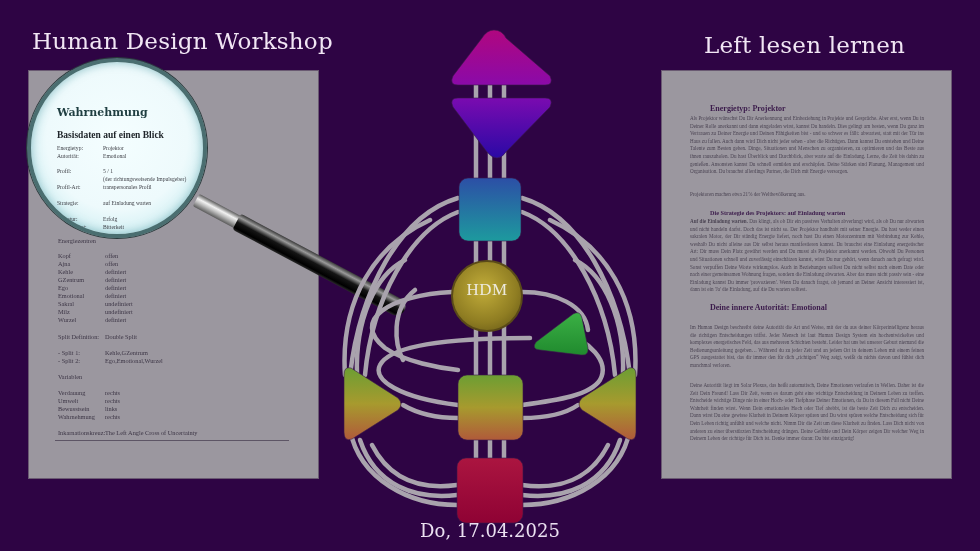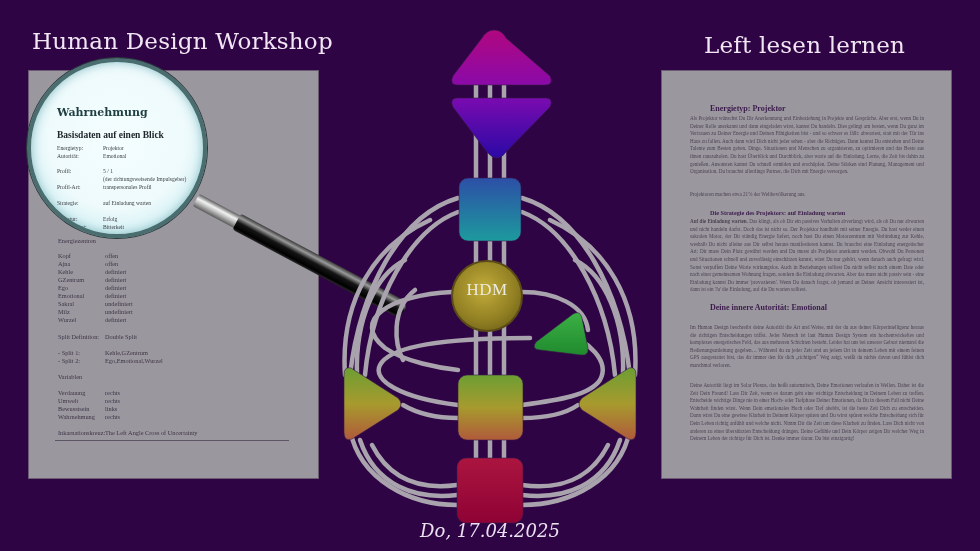--- a/index.html
+++ b/index.html
@@ -15,21 +15,21 @@
   .rh{position:absolute;left:28px;font-family:"Liberation Serif",serif;font-weight:bold;color:#3b1b4b;white-space:nowrap;margin-left:20px;}
   .rt{position:absolute;left:28px;width:234px;font-family:"Liberation Serif",serif;font-size:5.1px;line-height:7.6px;color:#4b4453;text-align:justify;}
   .mag{position:absolute;left:27px;top:58px;width:180px;height:180px;border-radius:50%;background:radial-gradient(circle at 50% 45%,#f4feff 0%,#eefafc 55%,#cdeef2 80%,#8ed2d8 100%);border:4px solid #4a6e70;box-sizing:border-box;overflow:hidden;box-shadow:0 0 0 1px #2a3a3c,inset 0 0 10px rgba(60,140,150,0.5);}
   .mag .mh1{position:absolute;left:26px;top:44px;font-family:"DejaVu Serif",serif;font-weight:bold;font-size:11px;color:#1f3e41;}
   .mag .mh2{position:absolute;left:26px;top:68px;font-family:Liberation Serif, serif;font-weight:bold;font-size:9.5px;color:#20262b;}
   .mag .mr{position:absolute;left:26px;font-family:"Liberation Serif",serif;font-size:5.6px;color:#3d3f46;white-space:nowrap;}
   .mag .mr .k{display:inline-block;width:46px;}
   .handle{position:absolute;left:196px;top:190px;width:236px;height:20px;transform-origin:0 50%;transform:rotate(28deg);}
   .handle .ferrule{position:absolute;left:0;top:3px;width:48px;height:14px;background:linear-gradient(#5d5d5d,#f2f2f2 35%,#bdbdbd 60%,#5a5a5a);border-radius:2px;}
   .handle .grip{position:absolute;left:46px;top:1px;width:190px;height:18px;background:linear-gradient(#3a3a3a,#9a9a9a 22%,#151515 50%,#000 85%,#2a2a2a);border-radius:3px 9px 9px 3px;}
-  .date{position:absolute;left:0;width:980px;top:520px;text-align:center;color:#eae0f0;font-size:18px;font-style:italic;font-family:"DejaVu Serif",serif;}
+  .date{position:absolute;left:0;width:980px;top:520px;text-align:center;color:#eae0f0;font-size:18px;font-family:"DejaVu Serif",serif;}
   .hdm{position:absolute;left:451px;top:260px;width:72px;height:72px;border-radius:50%;background:radial-gradient(circle at 45% 40%,#c2ad3a,#8f7d22 60%,#5c4f14);border:2px solid #5a4a18;box-sizing:border-box;}
   .hdm .lg{position:absolute;top:18px;width:100%;text-align:center;color:#ece9dd;font-size:17px;font-family:Liberation Serif, serif;letter-spacing:0.5px;}
   .hdm .lgs{position:absolute;top:40px;width:100%;text-align:center;color:#d7d2b4;font-size:3px;font-family:"DejaVu Sans",sans-serif;}
 </style>
 </head>
 <body>
 
 <div class="title" style="left:32px;top:28px;text-align:center;">Human Design Workshop</div>
 <div class="title" style="left:704px;top:32px;">Left lesen lernen</div>
 

